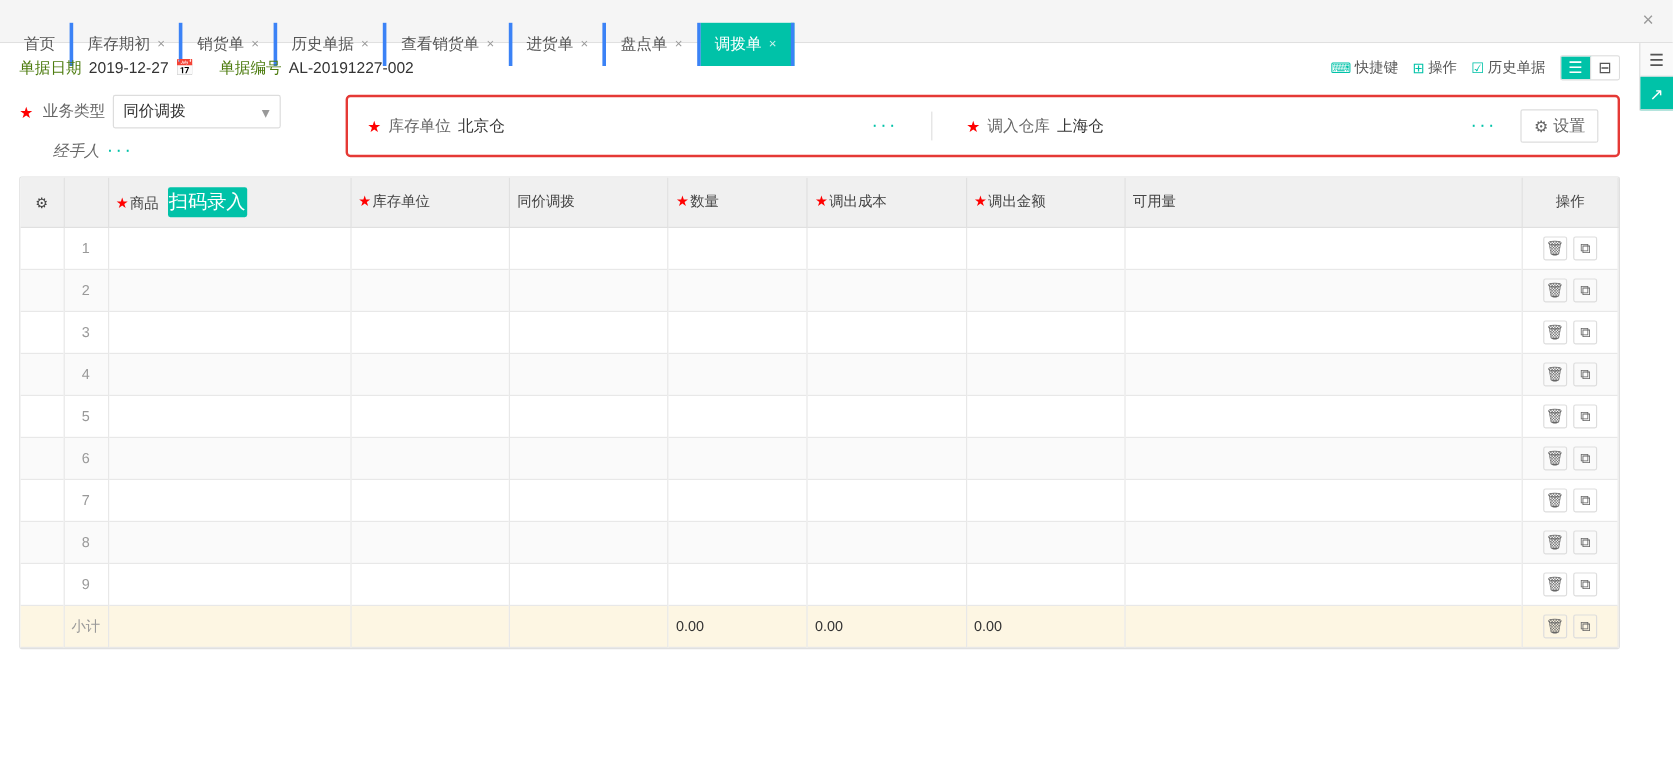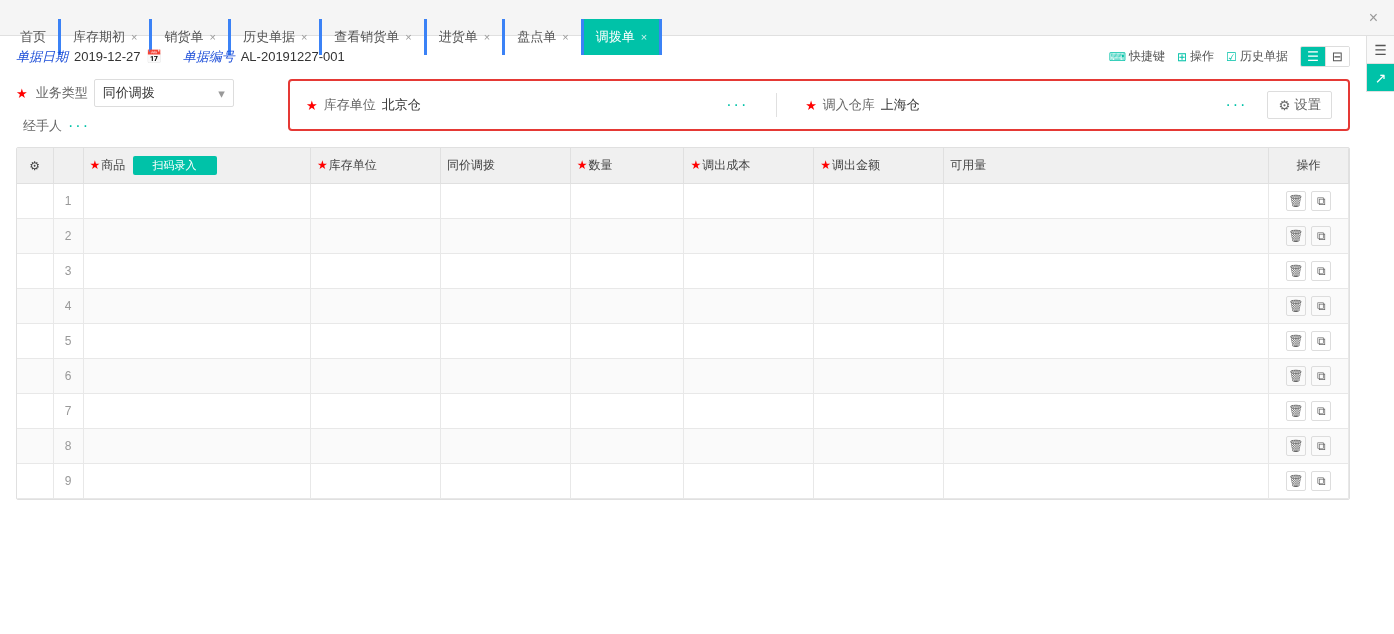--- a/index.html
+++ b/index.html
@@ -56,21 +56,21 @@
       display: flex;
       align-items: center;
       gap: 20px;
     }
     .header-field {
       display: flex;
       align-items: center;
       gap: 6px;
       font-size: 13px;
     }
-    .header-field label { color: #1d4ed8; font-style: italic; }
+    .header-field label { color: #4d7c0f; }
     .header-field .value { color: #333; font-weight: 500; }
     .calendar-icon { color: #00c2a8; cursor: pointer; }
     .header-right {
       display: flex;
       align-items: center;
       gap: 12px;
       font-size: 12px;
       color: #666;
     }
     .header-right .action-item {
@@ -194,23 +194,23 @@
       white-space: nowrap;
       font-weight: normal;
       color: #444;
     }
     thead th .required { color: red; margin-right: 1px; }
     thead th .scan-btn {
       background: #00c2a8;
       color: #fff;
       border: none;
       border-radius: 2px;
-      padding: 2px 20px;
-      cursor: pointer;
-      font-size: 11px;
+      padding: 2px 1px;
+      cursor: pointer;
+      font-size: 16px;
       margin-left: 4px;
     }
     tbody tr {
       border-bottom: 1px solid #e8e8e8;
     }
     tbody tr:nth-child(even) { background: #fafafa; }
     tbody tr.subtotal-row { background: #fdf6e3; }
     tbody td {
       padding: 7px 6px;
       border-right: 1px solid #e8e8e8;
@@ -308,21 +308,21 @@
 
     <div class="header-row">
       <div class="header-left">
         <div class="header-field">
           <label>单据日期</label>
           <span class="value">2019-12-27</span>
           <span class="calendar-icon">📅</span>
         </div>
         <div class="header-field">
           <label>单据编号</label>
-          <span class="value">AL-20191227-001</span>
+          <span class="value">AL-20191227-002</span>
         </div>
       </div>
       <div class="header-right">
         <div class="action-item">
           <span class="icon">⌨</span>
           <span>快捷键</span>
         </div>
         <div class="action-item">
           <span class="icon">⊞</span>
           <span>操作</span>
@@ -343,21 +343,21 @@
       <div class="form-left">
         <div class="form-field">
           <span class="required">★</span>
           <label>业务类型</label>
           <div class="form-select">
             <span>同价调拨</span>
             <span class="chevron">▾</span>
           </div>
         </div>
         <div class="form-field">
-          <label style="margin-left:7px;">经手人</label>
+          <label style="margin-left:28px;font-style:italic;">经手人</label>
           <span class="form-dots">···</span>
         </div>
       </div>
 
       <div class="warehouse-box">
         <div class="warehouse-field">
           <span class="required">★</span>
           <label>库存单位</label>
           <span class="value">北京仓</span>
           <span class="form-dots" style="margin-left:auto;">···</span>
@@ -524,20 +524,35 @@
       <td style="min-width:80px;"></td>
       <td style="min-width:70px;"></td>
       <td style="min-width:80px;"></td>
       <td style="min-width:80px;"></td>
       <td style="min-width:200px;"></td>
       <td class="col-ops">
         <span class="op-icon">🗑</span>
         <span class="op-icon">⧉</span>
       </td>
     </tr>
+            <tr class="subtotal-row">
+      <td class="col-gear"></td>
+      <td class="row-num">小计</td>
+      <td style="min-width:120px;"></td>
+      <td style="min-width:80px;"></td>
+      <td style="min-width:80px;"></td>
+      <td style="min-width:70px;">0.00</td>
+      <td style="min-width:80px;">0.00</td>
+      <td style="min-width:80px;">0.00</td>
+      <td style="min-width:200px;"></td>
+      <td class="col-ops">
+        <span class="op-icon">🗑</span>
+        <span class="op-icon">⧉</span>
+      </td>
+    </tr>
           </tbody>
       </table>
     </div>
 
   </div>
 </div>
 
 <div class="right-sidebar">
   <div class="sidebar-icon">☰</div>
   <div class="sidebar-icon active">↗</div>

